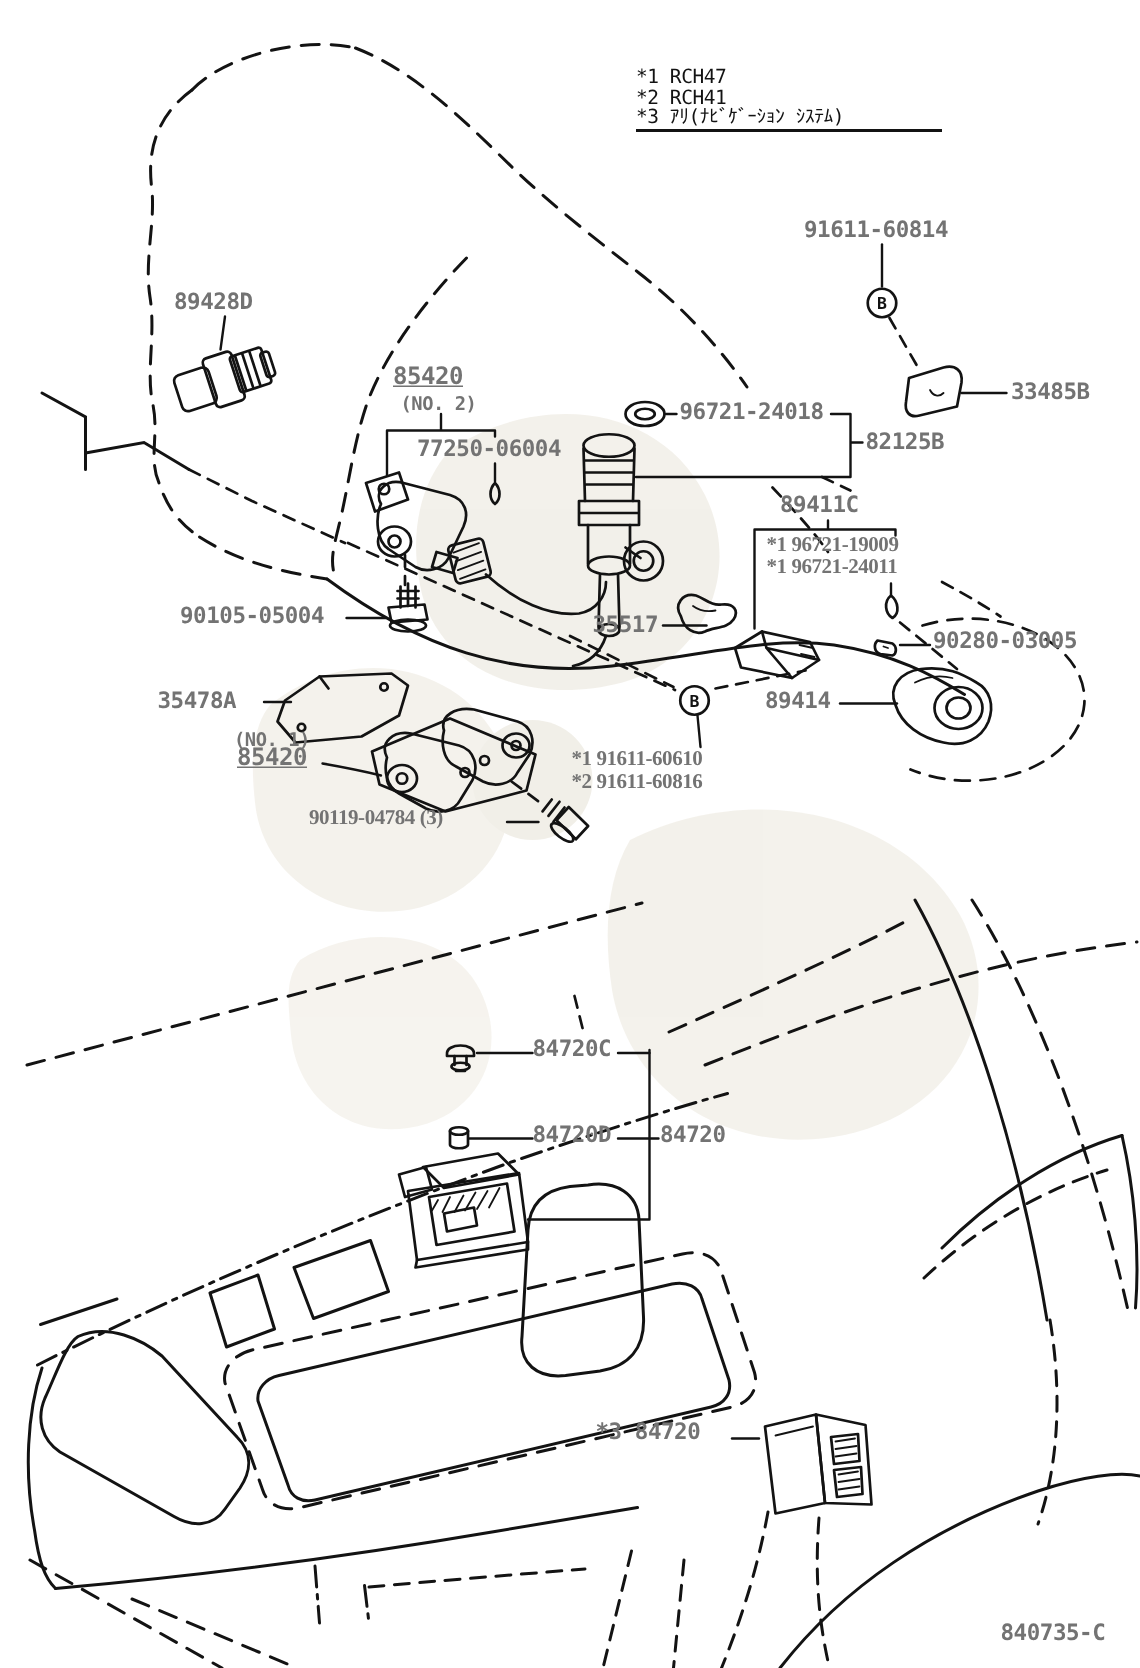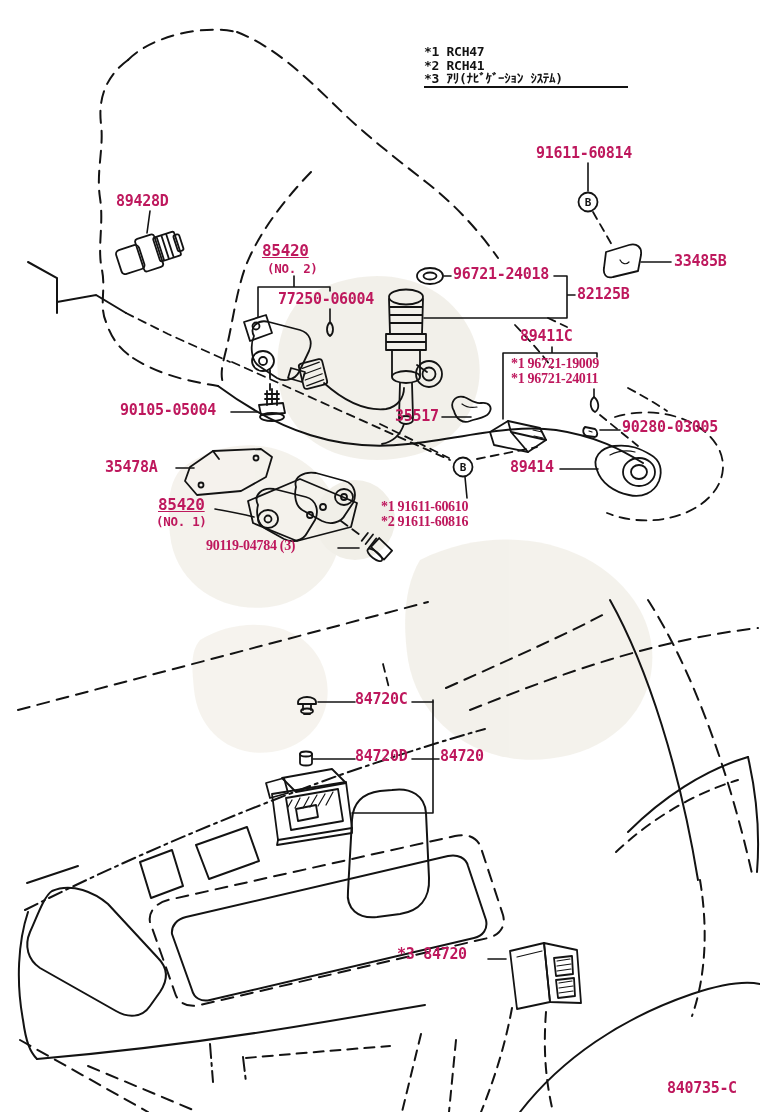--- a/index.html
+++ b/index.html
@@ -1,24 +1,24 @@
 <!DOCTYPE html>
 <html><head>
 <meta charset="utf-8">
 <style>
   html,body{margin:0;padding:0;background:#ffffff;}
   #canvas{position:relative;width:760px;height:1112px;overflow:hidden;background:#fff;
           font-family:"DejaVu Sans Mono","Liberation Mono",monospace;color:#131313;}
   svg{position:absolute;left:0;top:0;}
   .lbl{position:absolute;font-weight:700;font-size:15px;line-height:1.05;
-       white-space:nowrap;letter-spacing:-0.3px;color:#be185d;}
+       white-space:nowrap;letter-spacing:-0.3px;color:#737373;}
   .lbl.lg{font-size:16px;text-decoration:underline;}
   .lbl.md{font-size:14px;font-family:Liberation Serif, serif;}
   .lbl.sm{font-size:12.5px;}
-  #legend{position:absolute;left:424px;top:45px;font-weight:700;font-size:13px;
+  #legend{position:absolute;left:424px;top:45px;font-weight:400;font-size:13px;
           line-height:13.5px;letter-spacing:-0.3px;}
   #legend div{white-space:nowrap;}
   #legend-underline{position:absolute;left:424px;top:86px;width:204px;height:2px;background:#131313;}
   .bmark{font:700 11px "DejaVu Sans Mono",monospace;}
 </style>
 </head>
 <body>
 
 <div id="canvas">
 
@@ -284,21 +284,21 @@
 <div class="lbl" style="left:577px;top:287px">82125B</div>
 <div class="lbl" style="left:520px;top:329px">89411C</div>
 <div class="lbl md" style="left:511px;top:357px">*1 96721-19009</div>
 <div class="lbl md" style="left:511px;top:372px">*1 96721-24011</div>
 <div class="lbl" style="left:622px;top:420px">90280-03005</div>
 <div class="lbl" style="left:120px;top:403px">90105-05004</div>
 <div class="lbl" style="left:395px;top:409px">35517</div>
 <div class="lbl" style="left:105px;top:460px">35478A</div>
 <div class="lbl" style="left:510px;top:460px">89414</div>
 <div class="lbl lg" style="left:158px;top:497px">85420</div>
-<div class="lbl sm" style="left:156px;top:515px">(NO. 1)</div>
+<div class="lbl sm" style="left:156px;top:486px">(NO. 1)</div>
 <div class="lbl md" style="left:381px;top:500px">*1 91611-60610</div>
 <div class="lbl md" style="left:381px;top:515px">*2 91611-60816</div>
 <div class="lbl md" style="left:206px;top:539px">90119-04784 (3)</div>
 <div class="lbl" style="left:355px;top:692px">84720C</div>
 <div class="lbl" style="left:355px;top:749px">84720D</div>
 <div class="lbl" style="left:440px;top:749px">84720</div>
 <div class="lbl" style="left:397px;top:947px">*3 84720</div>
 <div class="lbl" style="left:667px;top:1081px">840735-C</div>
 
 </div>

